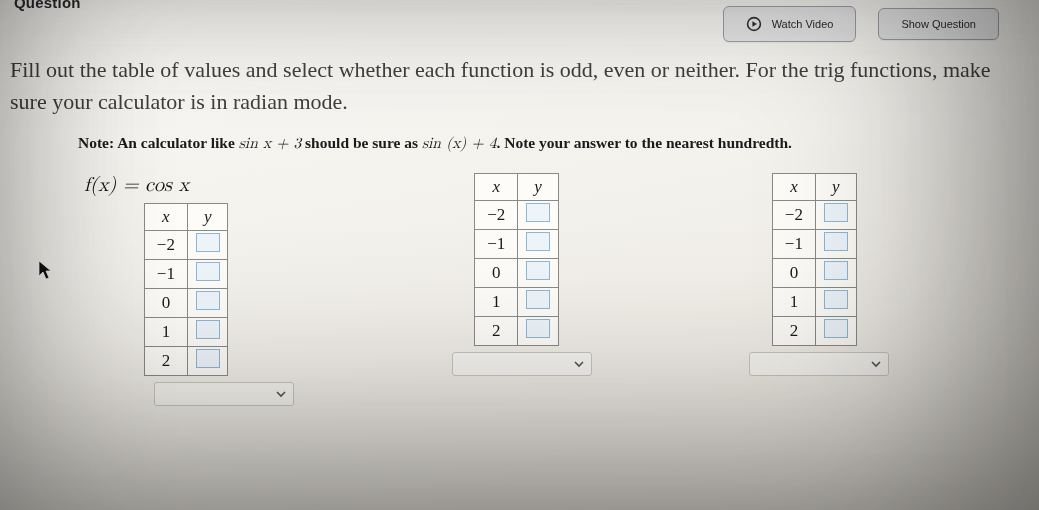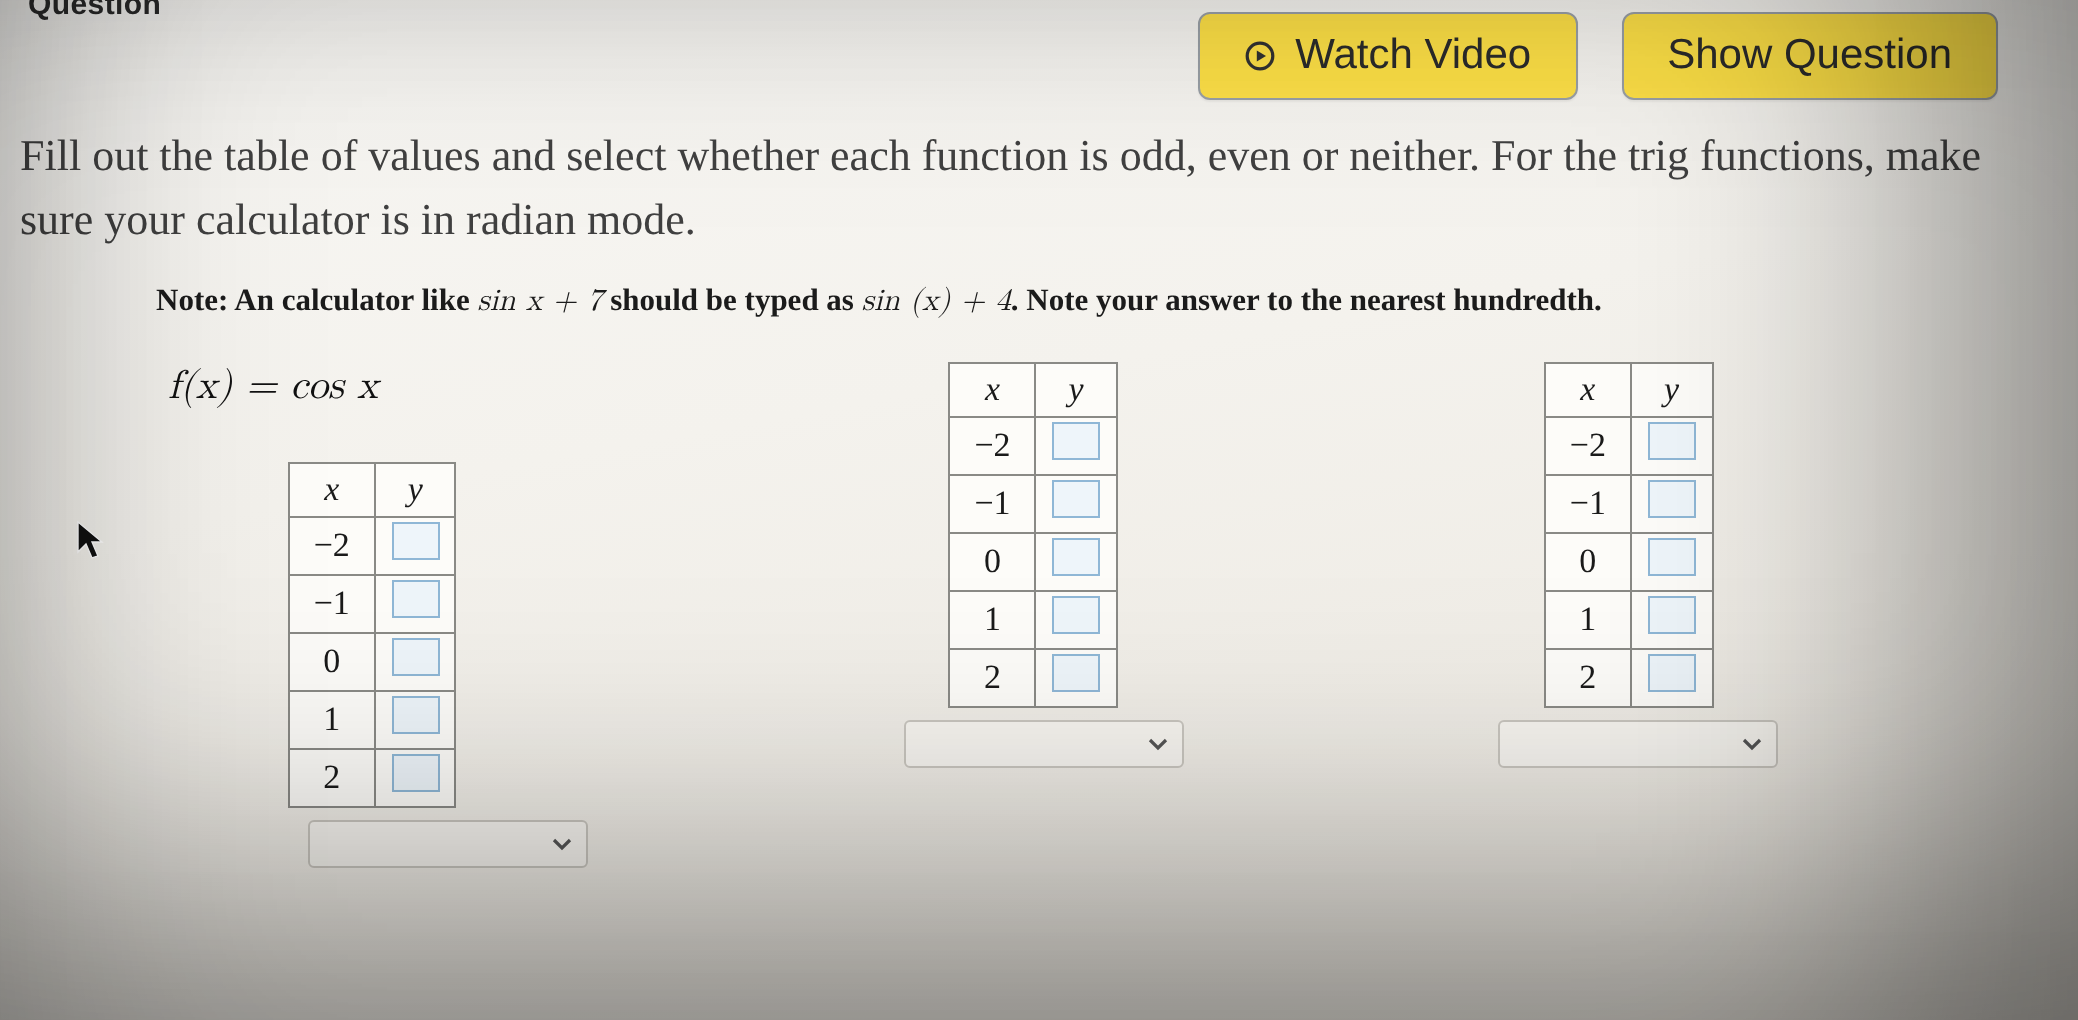--- a/index.html
+++ b/index.html
@@ -33,24 +33,24 @@
     position: absolute;
     top: -6px; left: 14px;
     font-family: Arial, sans-serif;
     font-weight: 700;
     font-size: 15px;
     color: #2b2b2b;
     letter-spacing: .2px;
   }
   .btn {
     font-family: Arial, sans-serif;
-    font-size: 21px;
+    font-size: 11px;
     border: 1px solid #9aa0a6;
     border-radius: 6px;
-    background: #fde047;
+    background: #e5e5e5;
     padding: 9px 22px;
     display: inline-flex;
     align-items: center;
     gap: 10px;
     color: #2c2c2c;
     box-shadow: 0 1px 1px rgba(0,0,0,.05);
     cursor: pointer;
   }
   .btn svg { display:block; }
   .prompt {
@@ -71,21 +71,21 @@
     display: flex;
     justify-content: space-between;
     padding: 20px 86px 0 70px;
     gap: 20px;
   }
   .col { flex: 1; display: flex; flex-direction: column; align-items: center; }
   .fn {
     font-family: 'Cambria Math','Latin Modern Math', Georgia, serif;
     font-size: 20px;
     color: #111;
-    margin-bottom: 26px;
+    margin-bottom: 6px;
     white-space: nowrap;
   }
   .fn sup { font-size: .62em; vertical-align: super; }
   table.vt {
     border-collapse: collapse;
     background: #fdfcf9;
   }
   table.vt th, table.vt td {
     border: 1px solid #8a8a86;
     text-align: center;
@@ -140,21 +140,21 @@
     <span>Watch Video</span>
   </div>
   <div class="btn">
     <span>Show Question</span>
   </div>
 </div>
 
 <div class="prompt">Fill out the table of values and select whether each function is odd, even or neither. For the trig functions, make sure your calculator is in radian mode.</div>
 
 <div class="note">
-  <b><span>Note: An calculator like </span></b><span class="math">sin x + 7</span><b><span> should be typed as </span></b><span class="math">sin (x) + 4</span><b><span>. Note your answer to the nearest hundredth.</span></b>
+  <b><span>Note: An calculator like </span></b><span class="math">sin x + 3</span><b><span> should be sure as </span></b><span class="math">sin (x) + 4</span><b><span>. Note your answer to the nearest hundredth.</span></b>
 </div>
 
 <div class="row">
 
   <div class="col" style="align-items:flex-start; padding-left:10px;">
     <div class="fn" style="align-self:flex-start; margin-left:4px;">
       <span class="math"><span>f(x) = </span><span>cos x</span></span>
     </div>
     <div style="align-self:center;">
     <table class="vt">

